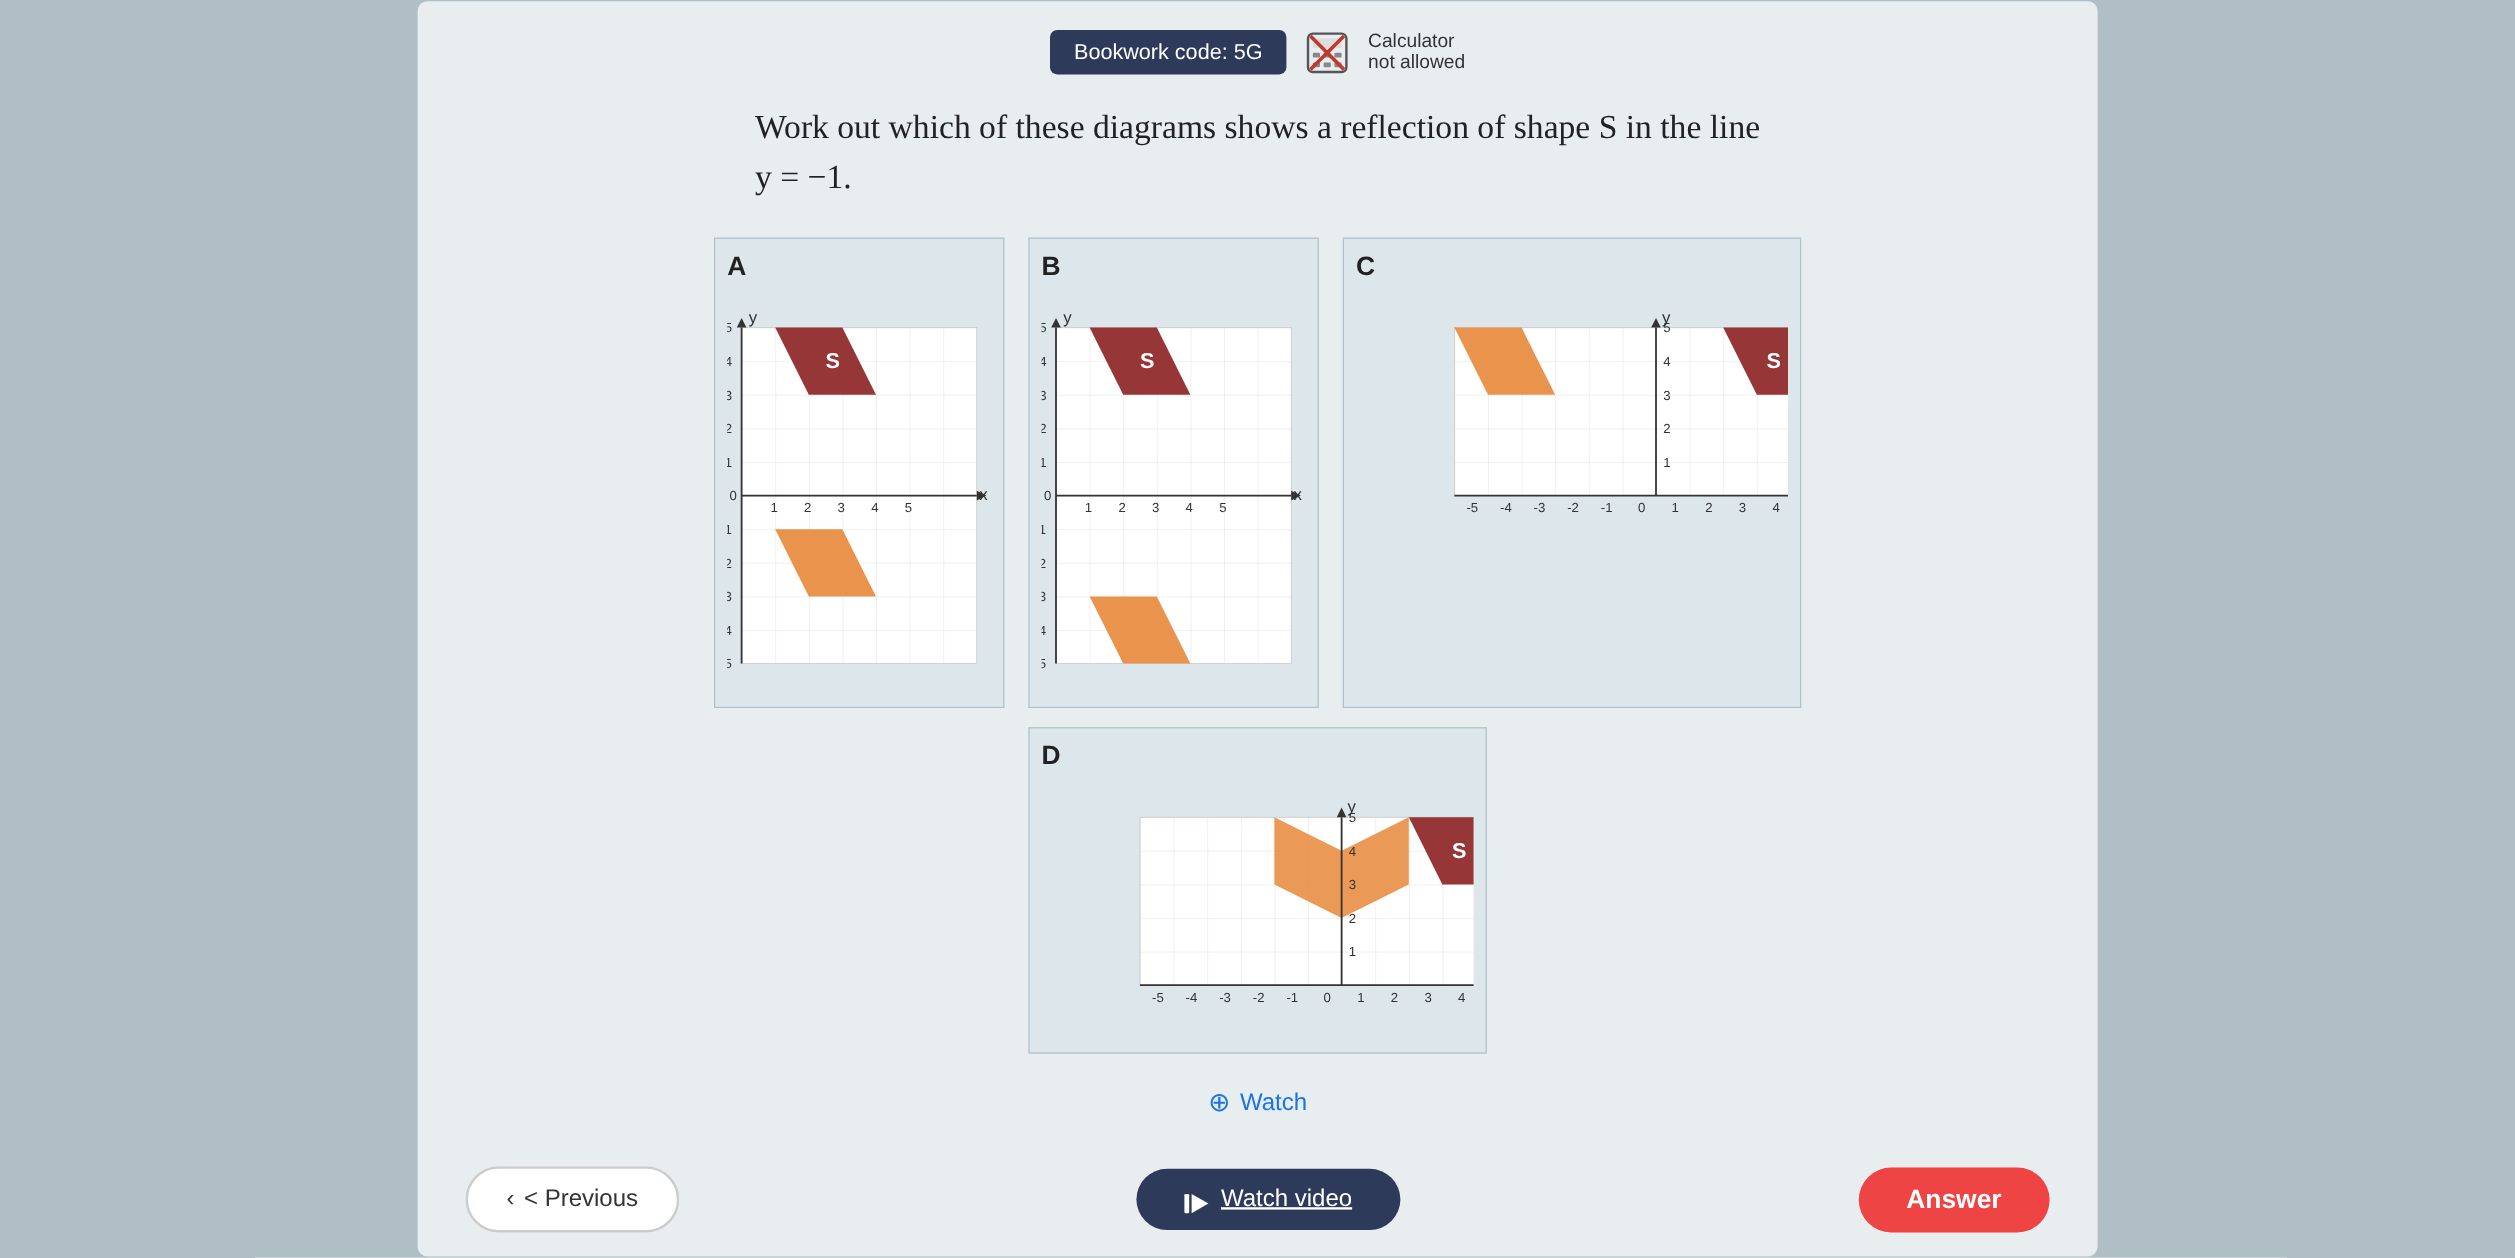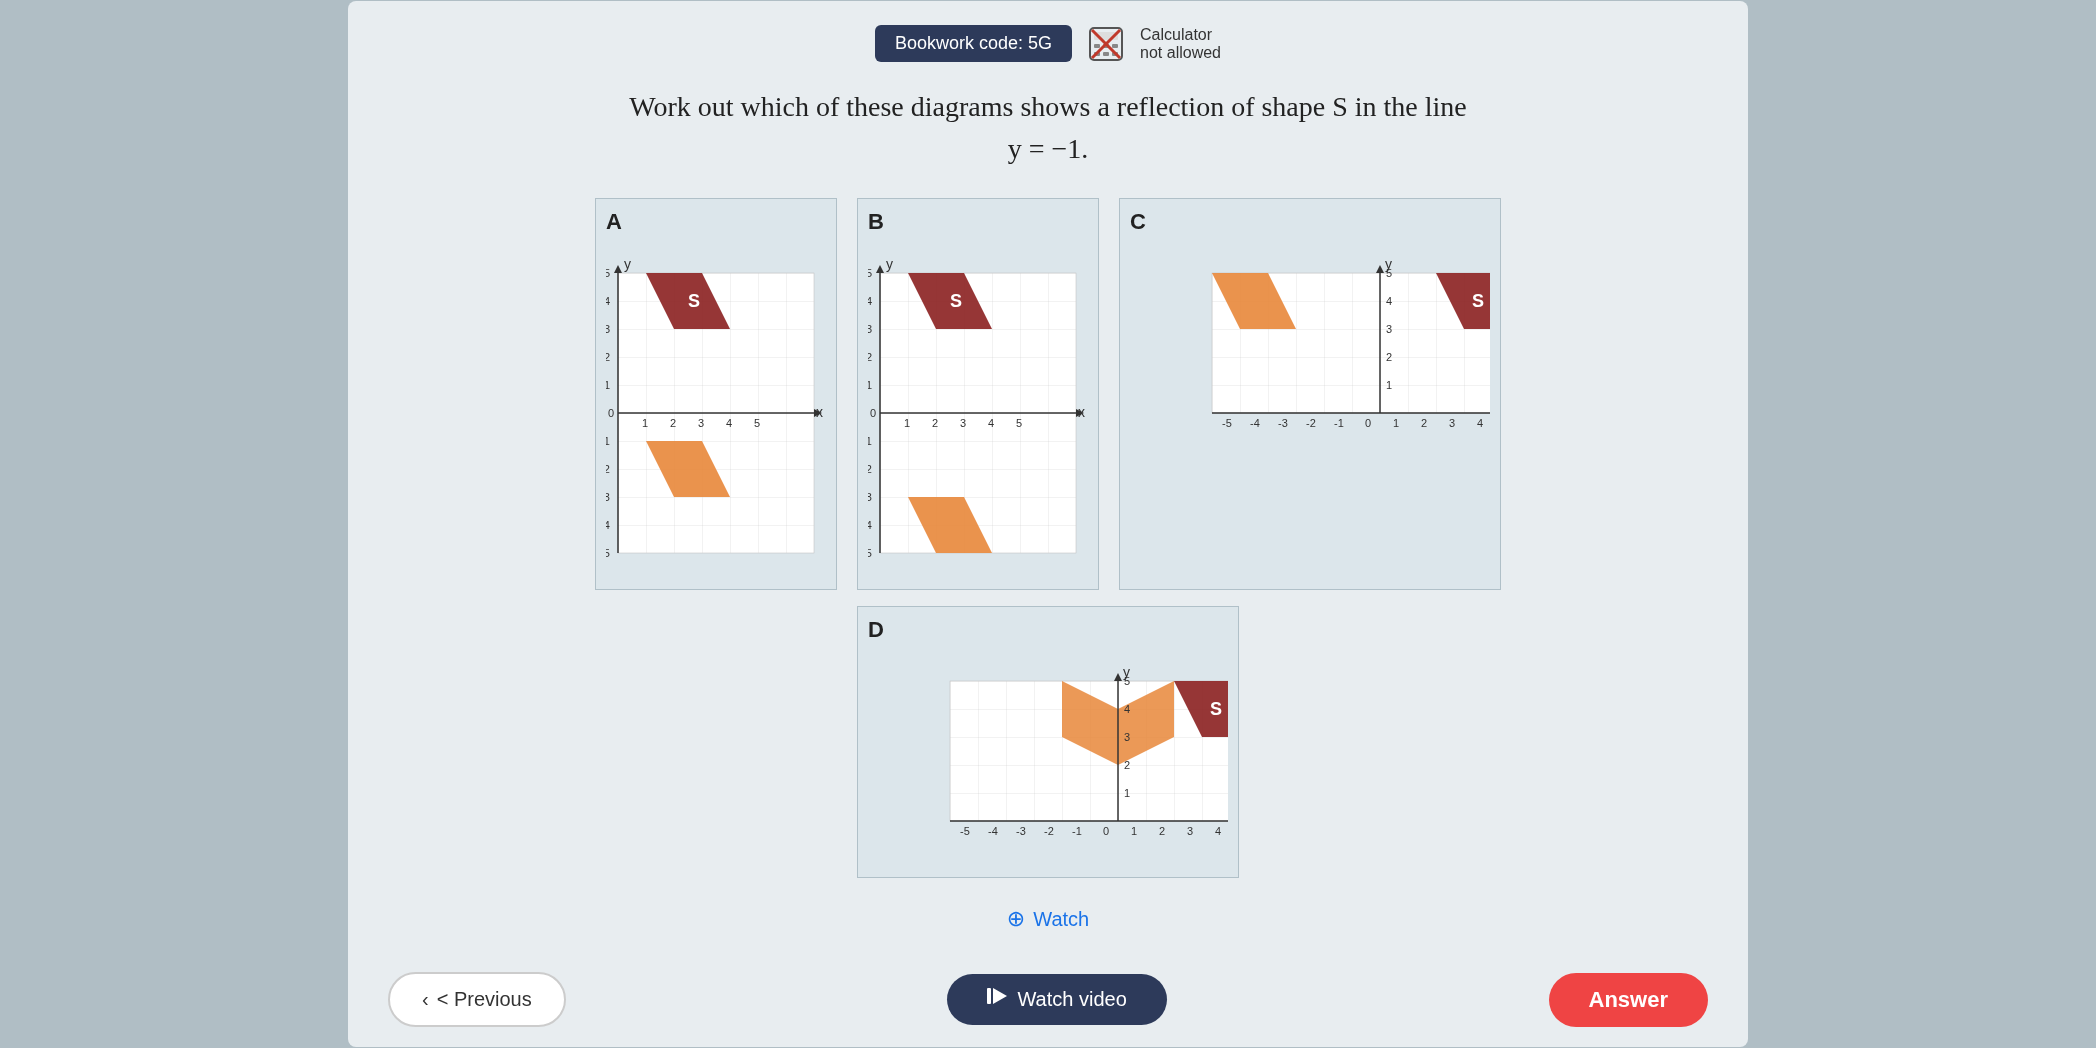--- a/index.html
+++ b/index.html
@@ -47,21 +47,20 @@
     }
     .calc-icon {
       width: 36px;
       height: 36px;
       position: relative;
       display: flex;
       align-items: center;
       justify-content: center;
     }
     .question-text {
-      text-align: center;
       font-size: 28px;
       color: #222;
       margin-bottom: 28px;
       font-family: 'Georgia', serif;
       line-height: 1.5;
     }
     .question-text .math {
     }
     .diagrams-area {
       display: flex;
@@ -123,22 +122,23 @@
     .watch-btn {
       background: #2d3a5a;
       border: none;
       border-radius: 50px;
       padding: 14px 40px;
       font-size: 20px;
       color: white;
       cursor: pointer;
       font-family: Arial, sans-serif;
       display: flex;
-      align-items: flex-start;
+      align-items: flex-end;
       gap: 10px;
+      text-decoration: underline;
     }
     .answer-btn {
       background: #ef4444;
       border: none;
       border-radius: 50px;
       padding: 14px 40px;
       font-size: 22px;
       color: white;
       cursor: pointer;
       font-family: Arial, sans-serif;

